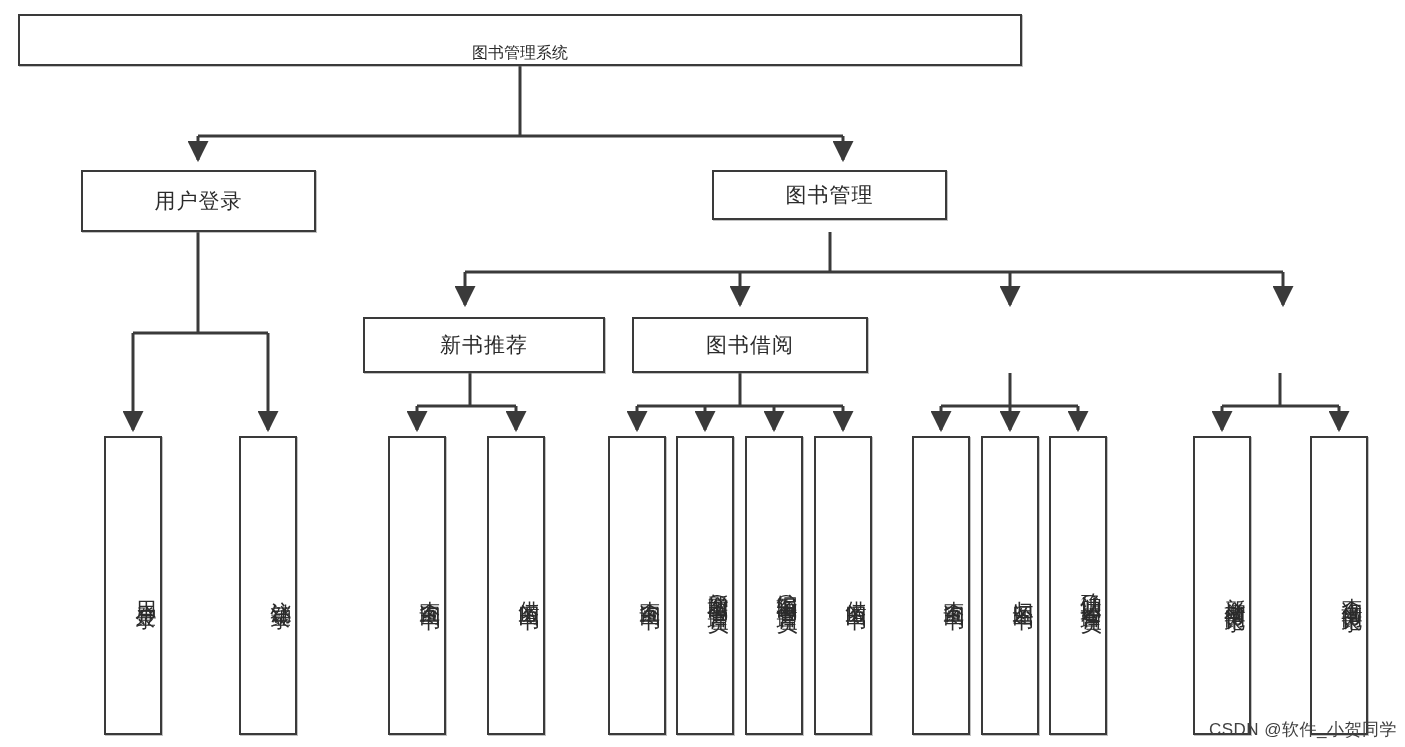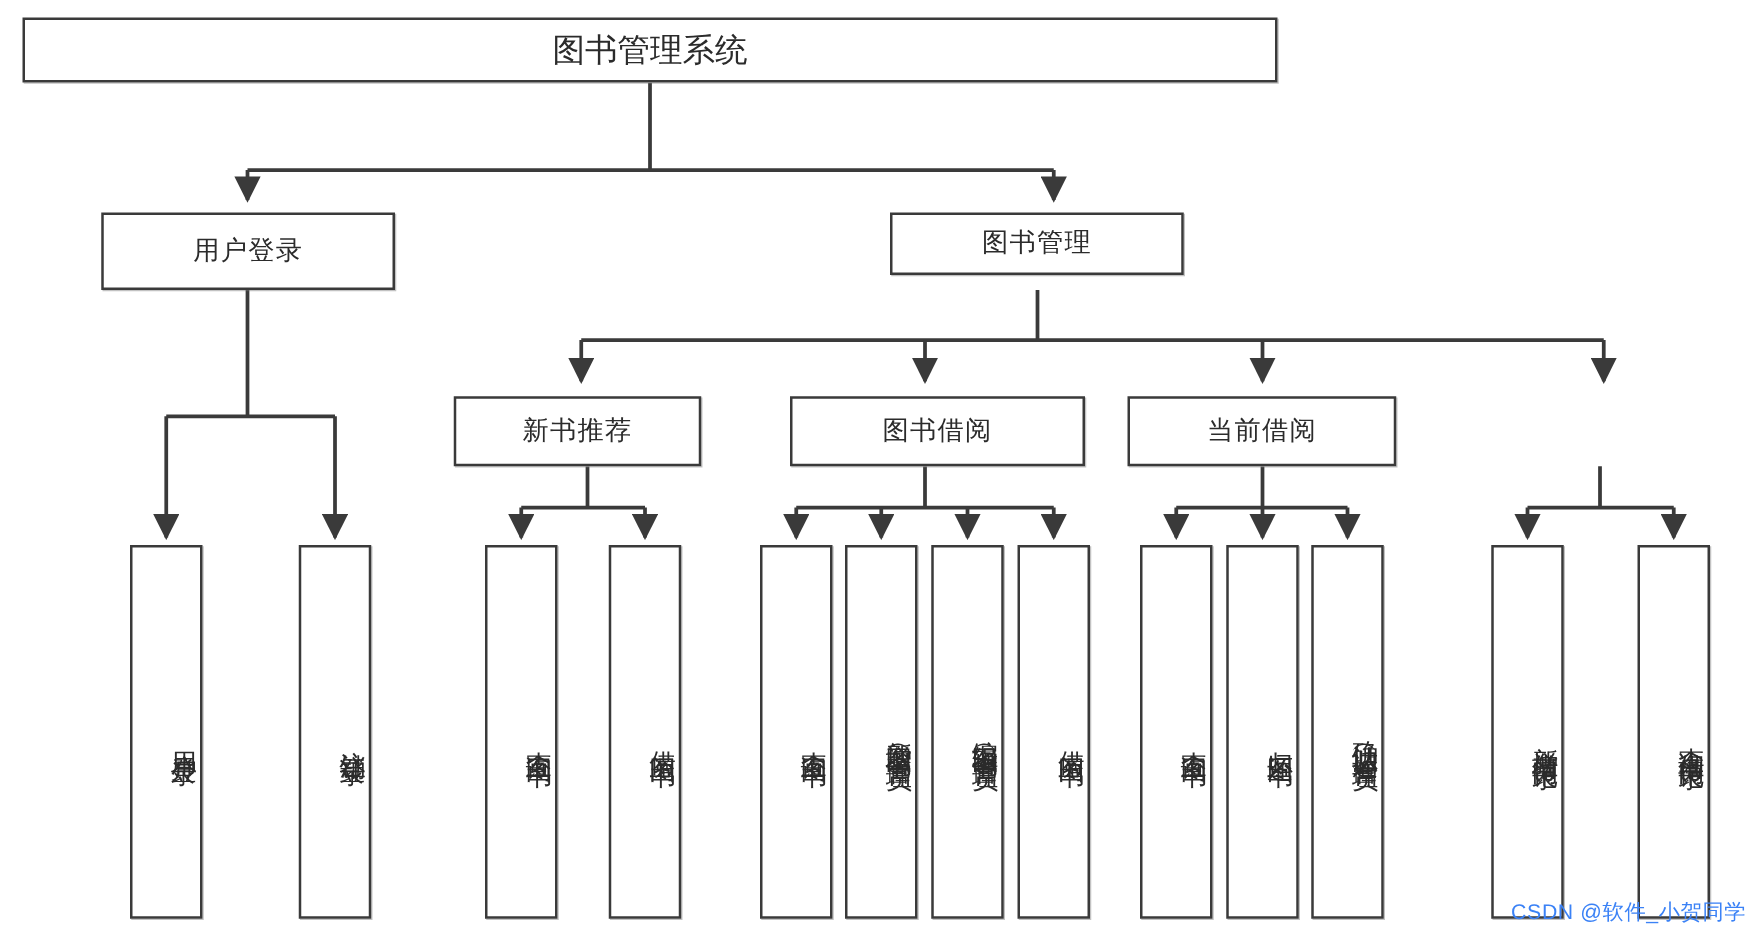--- a/index.html
+++ b/index.html
@@ -35,42 +35,43 @@
     justify-content: center;
     color: #2b2b2b;
     box-shadow: 1px 1px 0 rgba(120,120,120,0.45);
   }
   .node.horiz {
     font-size: 21px;
     letter-spacing: 1px;
     line-height: 1.2;
   }
   .node.root {
-    font-size: 26px;
+    font-size: 16px;
+    align-items: flex-end;
   }
   .node.leaf {
     font-size: 21px;
     writing-mode: vertical-rl;
     text-orientation: upright;
     letter-spacing: 3px;
     padding-top: 8px;
     align-items: flex-start;
     justify-content: center;
   }
   .node.leaf .lbl {
     writing-mode: vertical-rl;
     text-orientation: upright;
     white-space: nowrap;
   }
   .watermark {
     position: absolute;
     right: 8px;
     bottom: 6px;
     font-size: 17px;
-    color: #3b82f6;
+    color: #404040;
     letter-spacing: 0.5px;
     white-space: nowrap;
   }
 </style>
 </head>
 <body>
 
 <div id="canvas">
 
   <svg id="wires" viewBox="0 0 1405 747" xmlns="http://www.w3.org/2000/svg">
@@ -127,28 +128,25 @@
     <span class="lbl">图书管理系统</span>
   </div>
 
   <div class="node horiz" style="left:81px; top:170px; width:235px; height:62px;">
     <span class="lbl">用户登录</span>
   </div>
   <div class="node horiz" style="left:712px; top:170px; width:235px; height:50px;">
     <span class="lbl">图书管理</span>
   </div>
 
-  <div class="node horiz" style="left:363px; top:317px; width:198px; height:56px;">
+  <div class="node horiz" style="left:363px; top:317px; width:242px; height:56px;">
     <span class="lbl">新书推荐</span>
   </div>
   <div class="node horiz" style="left:632px; top:317px; width:236px; height:56px;">
     <span class="lbl">图书借阅</span>
-  </div>
-  <div class="node horiz" style="left:902px; top:317px; width:215px; height:56px;">
-    <span class="lbl">当前借阅</span>
   </div>
 
   <div class="node leaf" style="left:104px; top:436px; width:58px; height:299px;">
     <span class="lbl">用户登录</span>
   </div>
   <div class="node leaf" style="left:239px; top:436px; width:58px; height:299px;">
     <span class="lbl">注销登录</span>
   </div>
 
   <div class="node leaf" style="left:388px; top:436px; width:58px; height:299px;">

